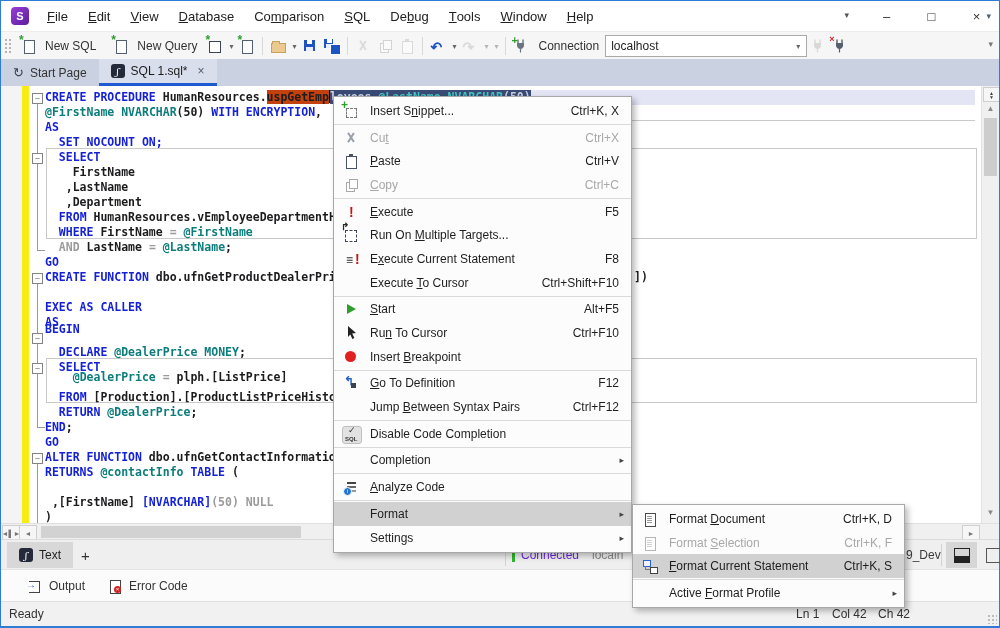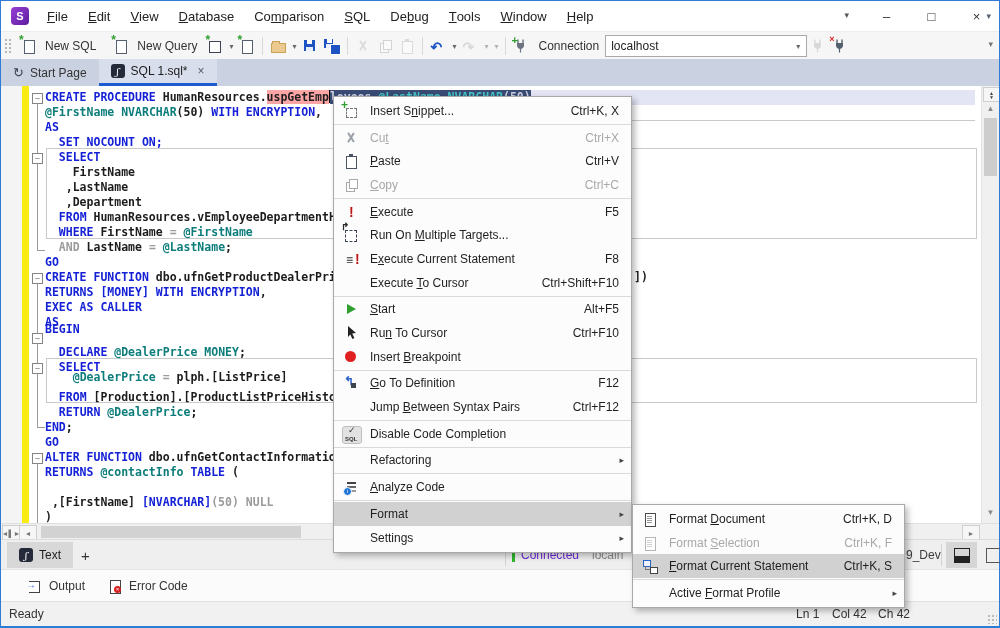--- a/index.html
+++ b/index.html
@@ -49,21 +49,21 @@
   .fold-vline{position:absolute;width:1px;background:#9a9a9a;z-index:2}
   .fold-foot{position:absolute;height:1px;background:#9a9a9a;z-index:2}
   .outline-box{position:absolute;border:1px solid #c9c9c9;z-index:1}
   .outline-hline{position:absolute;height:1px;background:#c9c9c9;z-index:1}
   #lavender{position:absolute;background:#e3e4f4;z-index:0}
   #codelines{position:absolute;left:0;top:0;right:17px;bottom:0}
   .cl{position:absolute;left:44px;height:15px;line-height:15px;white-space:pre;z-index:2;
       font-family:"DejaVu Sans Mono",monospace;font-size:11.5px;font-weight:bold}
   .cl span{white-space:pre}
   .k{color:#1421d6}.d{color:#1c1c1e}.v{color:#0c7d7b}.g{color:#9b9b9b}
-  .silver{background:#fca5a5}
+  .silver{background:#c2410c}
   .sel{background:#394a74}
   .sd{color:#c9cfdf}.sv{color:#43c3c1}
   .caret{display:inline-block;width:1px;height:13px;background:#000;vertical-align:-2px}
 
   
   #vscroll{position:absolute;right:0;top:0;width:17px;height:100%;background:#f0f0f0;border-left:1px solid #e2e2e2}
   .vs-split{position:absolute;left:1px;top:1px;width:15px;height:13px;background:#f6f6f6;border:1px solid #cfcfcf;
      display:flex;flex-direction:column;align-items:center;justify-content:center;font-size:5px;color:#444;line-height:4px}
   .vs-btn{position:absolute;left:2px;width:13px;height:13px;color:#8a8a8a;font-size:8px;text-align:center;line-height:13px}
   #vthumb{position:absolute;left:2px;top:32px;width:13px;height:58px;background:#cdcdcd}
@@ -353,21 +353,20 @@
         <div class="cl" style="top: 64px;"><span class="d">  </span><span class="k">SELECT</span></div>
         <div class="cl" style="top: 79px;"><span class="d">    FirstName</span></div>
         <div class="cl" style="top: 94px;"><span class="d">   ,LastName</span></div>
         <div class="cl" style="top: 109px;"><span class="d">   ,Department</span></div>
         <div class="cl" style="top: 124px;"><span class="d">  </span><span class="k">FROM</span><span class="d"> HumanResources.vEmployeeDepartmentH</span></div>
         <div class="cl" style="top: 139px;"><span class="d">  </span><span class="k">WHERE</span><span class="d"> FirstName </span><span class="g">= </span><span class="v">@FirstName</span></div>
         <div class="cl" style="top: 154px;"><span class="d">  </span><span class="g">AND</span><span class="d"> LastName </span><span class="g">= </span><span class="v">@LastName</span><span class="d">;</span></div>
         <div class="cl" style="top: 169px;"><span class="k">GO</span></div>
         <div class="cl" style="top: 184px;"><span class="k">CREATE FUNCTION </span><span class="d">dbo.ufnGetProductDealerPri</span></div>
         <div class="cl" style="top: 184px; left: 633px;"><span class="d">])</span></div>
-        <div class="cl" style="top: 199px;"><span class="k">RETURNS [MONEY] WITH ENCRYPTION</span><span class="d">,</span></div>
         <div class="cl" style="top: 214px;"><span class="k">EXEC AS CALLER</span></div>
         <div class="cl" style="top: 229px;"><span class="k">AS</span></div>
         <div class="cl" style="top: 236px;"><span class="k">BEGIN</span></div>
         <div class="cl" style="top: 259px;"><span class="d">  </span><span class="k">DECLARE</span><span class="d"> </span><span class="v">@DealerPrice</span><span class="d"> </span><span class="v">MONEY</span><span class="d">;</span></div>
         <div class="cl" style="top: 274px;"><span class="d">  </span><span class="k">SELECT</span></div>
         <div class="cl" style="top: 284px;"><span class="d">    </span><span class="v">@DealerPrice</span><span class="d"> </span><span class="g">= </span><span class="d">plph.[ListPrice]</span></div>
         <div class="cl" style="top: 304px;"><span class="d">  </span><span class="k">FROM</span><span class="d"> [Production].[ProductListPriceHisto</span></div>
         <div class="cl" style="top: 319px;"><span class="d">  </span><span class="k">RETURN</span><span class="d"> </span><span class="v">@DealerPrice</span><span class="d">;</span></div>
         <div class="cl" style="top: 334px;"><span class="k">END</span><span class="d">;</span></div>
         <div class="cl" style="top: 349px;"><span class="k">GO</span></div>
@@ -567,21 +566,21 @@
             <span class="ic-dcc">
               <span class="c">✓</span>
               <span class="t">SQL</span>
             </span>
           </span>
         </span>
         <span class="lbl">Disable Code Completion</span>
       </div>
       <div class="msep"></div>
       <div class="mi">
-        <span class="lbl">Refactoring</span>
+        <span class="lbl">Completion</span>
         <span class="arrow">▸</span>
       </div>
       <div class="msep"></div>
       <div class="mi">
         <span class="mic">
           <span class="ic">
             <span class="ic-anal-b"></span>
             <span class="ic-anal-c">i</span>
           </span>
         </span>

